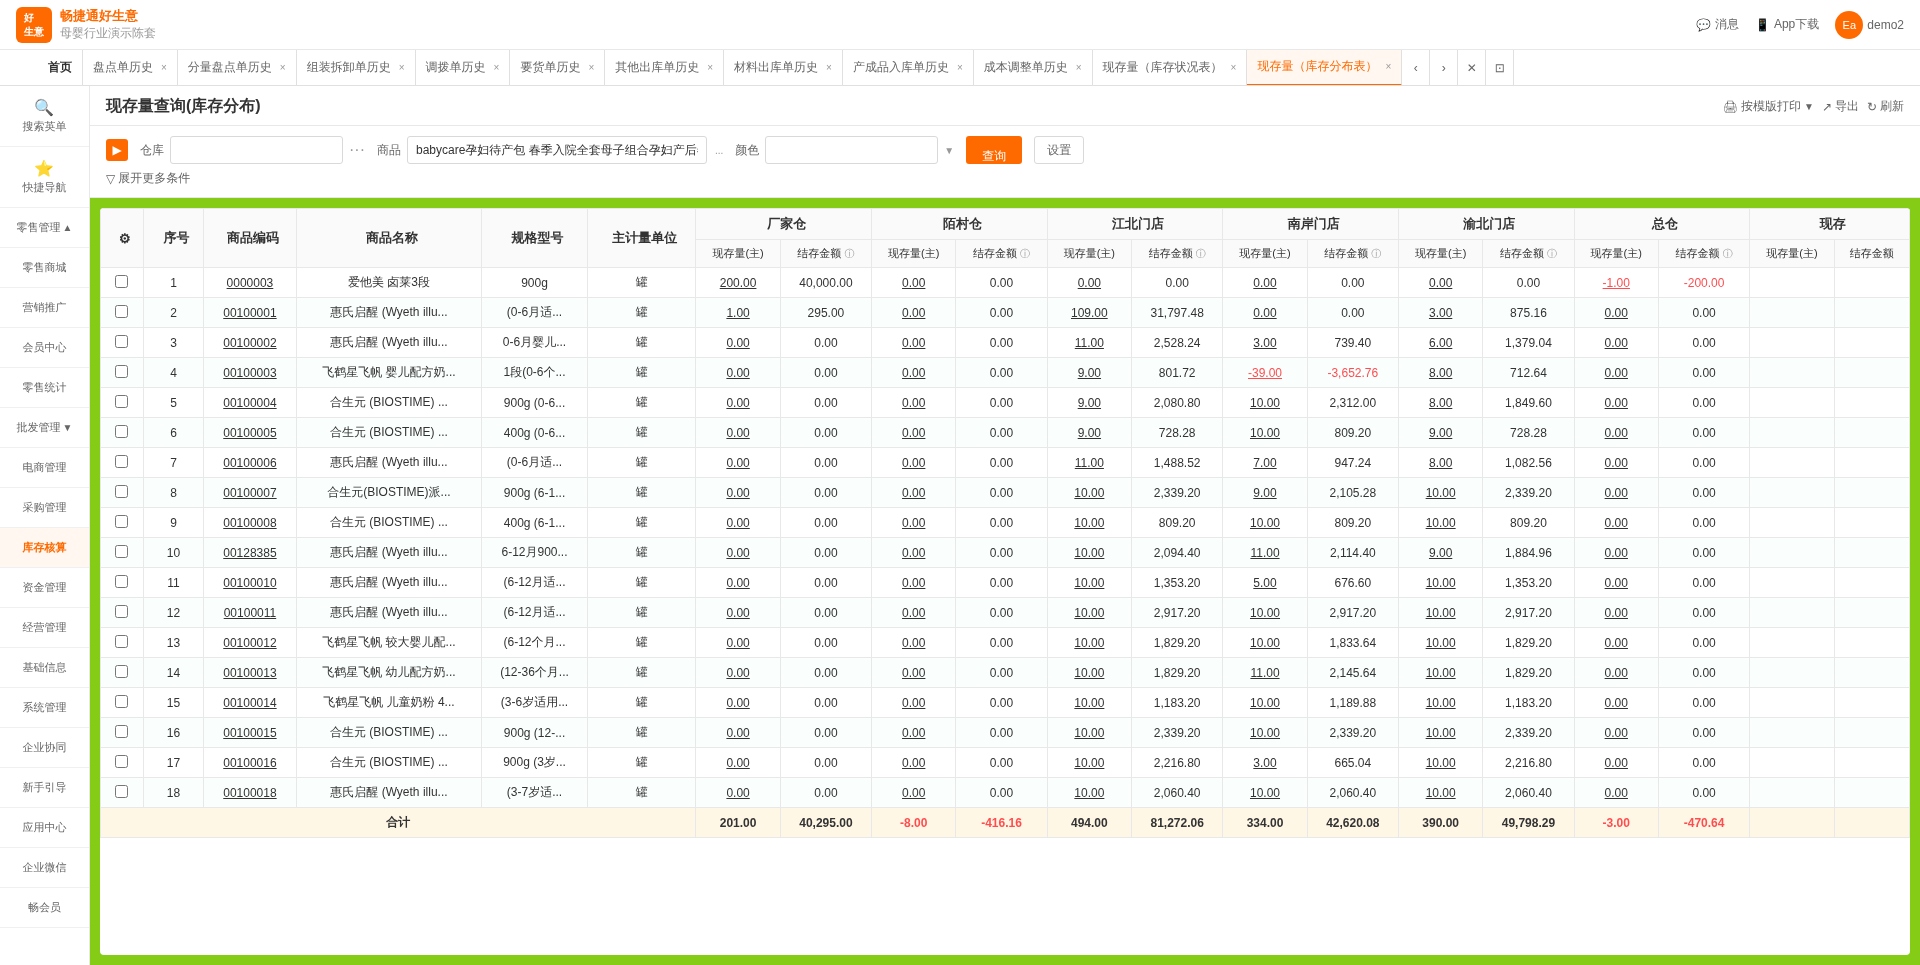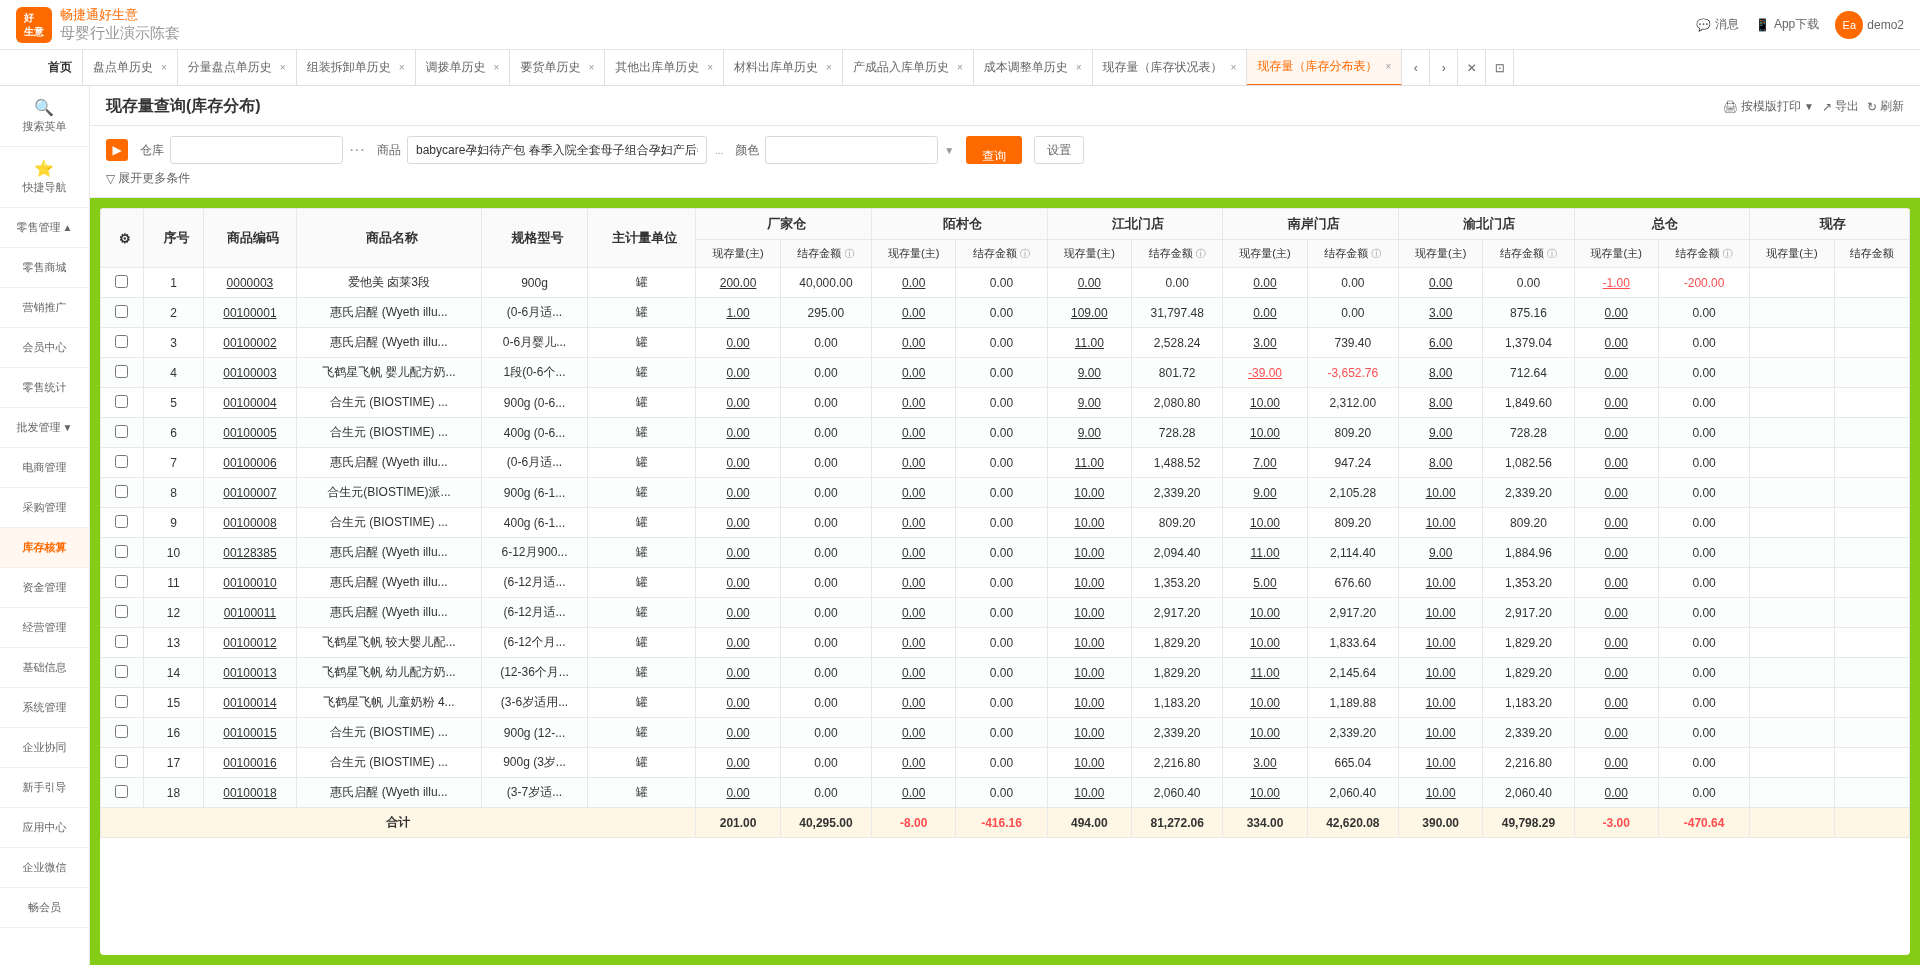--- a/index.html
+++ b/index.html
@@ -78,22 +78,22 @@
 
     .info-icon { font-size: 10px; color: #999; cursor: help; }
   </style>
 </head>
 <body>
 
 <div class="top-bar">
   <div class="logo-area">
     <div class="logo-icon">好<br>生意</div>
     <div>
-      <div style="font-size:13px;font-weight:normal;color:#ff6a00;">畅捷通好生意</div>
-      <div style="font-size:15px;color:#999;">母婴行业演示陈套</div>
+      <div style="font-size:13px;font-weight:bold;color:#ff6a00;">畅捷通好生意</div>
+      <div style="font-size:12px;color:#999;">母婴行业演示陈套</div>
     </div>
   </div>
   <div class="top-right">
     <div class="top-btn">
       <span>💬</span>
       <span>消息</span>
     </div>
     <div class="top-btn">
       <span>📱</span>
       <span>App下载</span>

